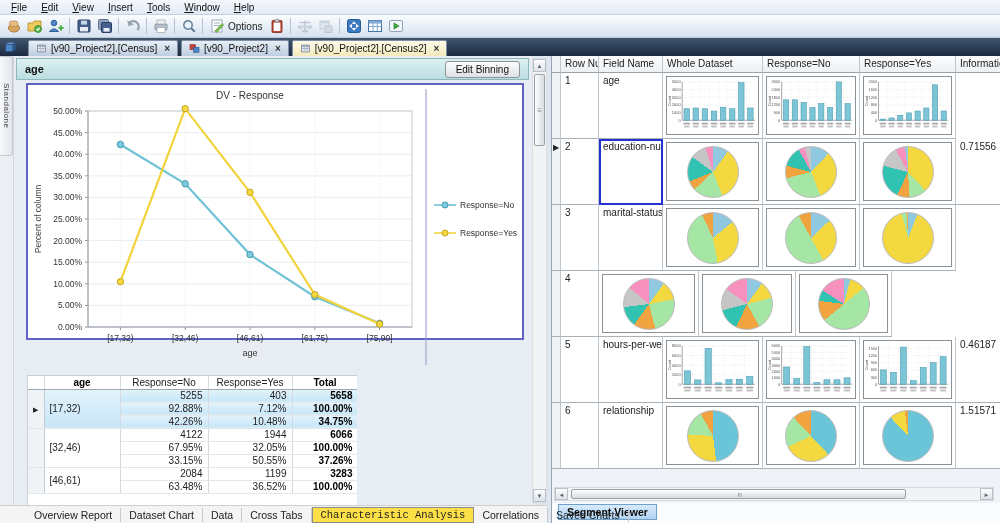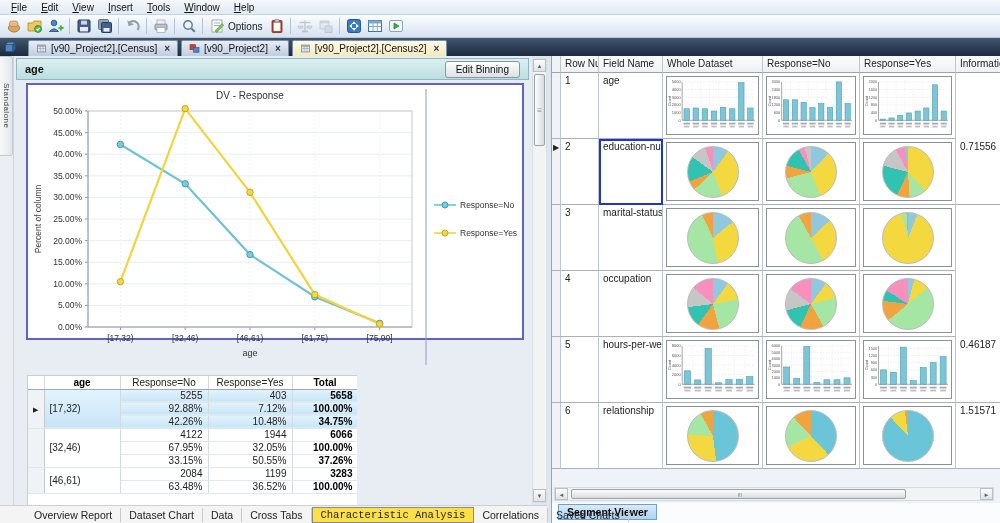--- a/index.html
+++ b/index.html
@@ -646,21 +646,20 @@
               </div>
               <div class="g-cell chart" style="width: 96px;">
                 <div class="chart-frame">
                   <div class="pie" style="background: conic-gradient(rgb(144, 200, 224) 0%, rgb(144, 200, 224) 6%, rgb(244, 216, 63) 6%, rgb(244, 216, 63) 96%, rgb(165, 230, 165) 96%, rgb(165, 230, 165) 99%, rgb(241, 163, 63) 99%, rgb(241, 163, 63) 100%);"></div>
                 </div>
               </div>
             </div>
             <div class="g-row">
               <div class="g-cell gutter" style="width: 9px;"></div>
               <div class="g-cell" style="width: 38px;">4</div>
-              <div class="g-cell" style="width: 64px;">occupation</div>
               <div class="g-cell chart" style="width: 100px;">
                 <div class="chart-frame">
                   <div class="pie" style="background: conic-gradient(rgb(144, 200, 224) 0%, rgb(144, 200, 224) 10%, rgb(244, 216, 63) 10%, rgb(244, 216, 63) 22%, rgb(165, 230, 165) 22%, rgb(165, 230, 165) 46%, rgb(241, 163, 63) 46%, rgb(241, 163, 63) 60%, rgb(49, 195, 178) 60%, rgb(49, 195, 178) 73%, rgb(198, 198, 198) 73%, rgb(198, 198, 198) 86%, rgb(248, 144, 190) 86%, rgb(248, 144, 190) 100%);"></div>
                 </div>
               </div>
               <div class="g-cell chart" style="width: 97px;">
                 <div class="chart-frame">
                   <div class="pie" style="background: conic-gradient(rgb(144, 200, 224) 0%, rgb(144, 200, 224) 10%, rgb(244, 216, 63) 10%, rgb(244, 216, 63) 21%, rgb(165, 230, 165) 21%, rgb(165, 230, 165) 42%, rgb(241, 163, 63) 42%, rgb(241, 163, 63) 57%, rgb(49, 195, 178) 57%, rgb(49, 195, 178) 71%, rgb(198, 198, 198) 71%, rgb(198, 198, 198) 85%, rgb(248, 144, 190) 85%, rgb(248, 144, 190) 100%);"></div>
                 </div>
               </div>

